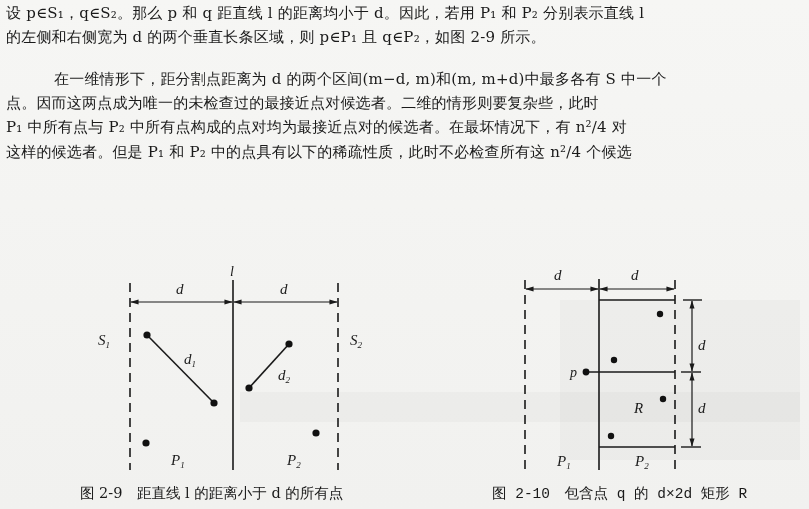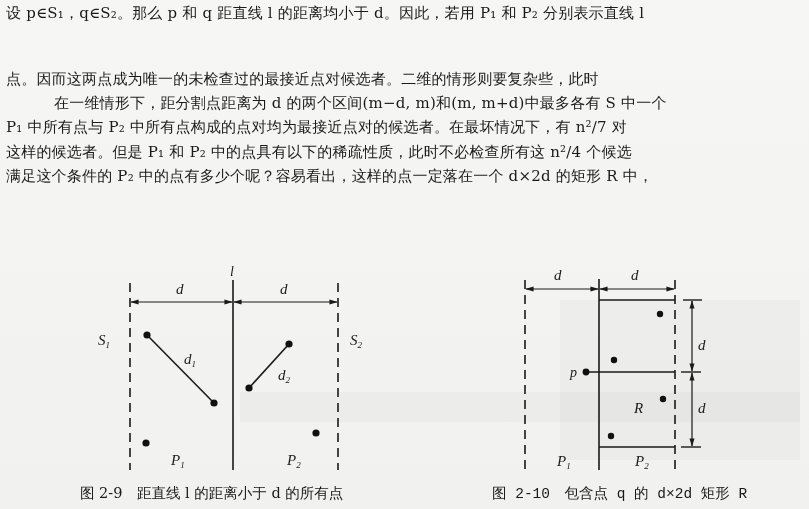--- a/index.html
+++ b/index.html
@@ -24,28 +24,28 @@
 </head>
 <body>
 
 <div class="page">
 
   <div class="ghost" style="left:560px;top:300px;width:240px;height:160px;"></div>
   <div class="ghost" style="left:240px;top:392px;width:560px;height:30px;"></div>
 
   <div class="para" style="top:1px;">
     <span class="line">设 p∈S₁，q∈S₂。那么 p 和 q 距直线 l 的距离均小于 d。因此，若用 P₁ 和 P₂ 分别表示直线 l</span>
+    <span class="line">的左侧和右侧宽为 d 的两个垂直长条区域，则 p∈P₁ 且 q∈P₂，如图 2-9 所示。</span>
   </div>
 
   <div class="para" style="top:67px;">
+    <span class="line indent">在一维情形下，距分割点距离为 d 的两个区间(m−d, m)和(m, m+d)中最多各有 S 中一个</span>
     <span class="line">点。因而这两点成为唯一的未检查过的最接近点对候选者。二维的情形则要复杂些，此时</span>
-    <span class="line indent">在一维情形下，距分割点距离为 d 的两个区间(m−d, m)和(m, m+d)中最多各有 S 中一个</span>
-    <span class="line">P₁ 中所有点与 P₂ 中所有点构成的点对均为最接近点对的候选者。在最坏情况下，有 n²/7 对</span>
+    <span class="line">P₁ 中所有点与 P₂ 中所有点构成的点对均为最接近点对的候选者。在最坏情况下，有 n²/4 对</span>
     <span class="line">这样的候选者。但是 P₁ 和 P₂ 中的点具有以下的稀疏性质，此时不必检查所有这 n²/4 个候选</span>
-    <span class="line">满足这个条件的 P₂ 中的点有多少个呢？容易看出，这样的点一定落在一个 d×2d 的矩形 R 中，</span>
   </div>
 
   <svg class="figure" style="left:0;top:0;" width="809" height="509" viewBox="0 0 809 509">
     <defs>
       <marker id="ah" viewBox="0 0 10 10" refX="9" refY="5" markerWidth="7" markerHeight="7" orient="auto-start-reverse">
         <path d="M0,2 L10,5 L0,8 z" fill="#1a1a1a"></path>
       </marker>
     </defs>
 
     <line x1="130" y1="283" x2="130" y2="470" stroke="#1a1a1a" stroke-width="1.6" stroke-dasharray="9,6"></line>

